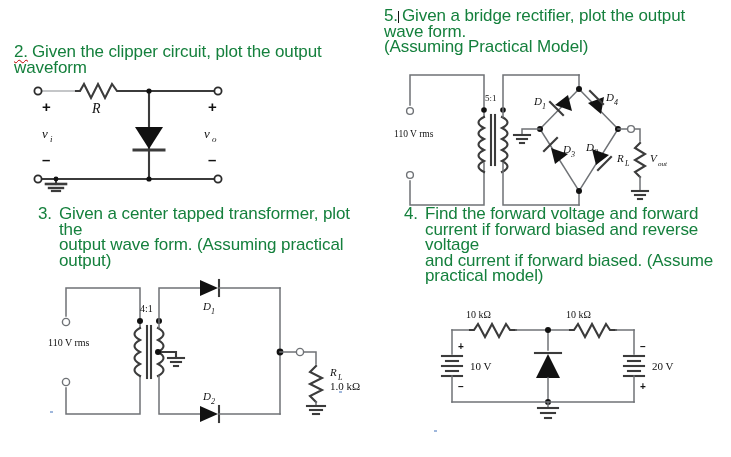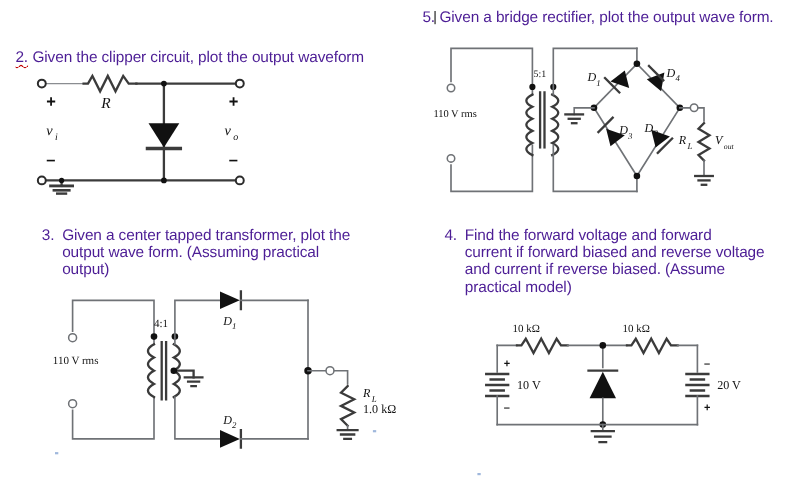--- a/index.html
+++ b/index.html
@@ -19,23 +19,23 @@
   .page {
     position: absolute;
     inset: 0;
     background: #ffffff;
   }
   .quad { position: absolute; }
 
   
   .qtext {
     font-family: "Liberation Sans", sans-serif;
-    font-size: 14px;
+    font-size: 17px;
     line-height: 15.6px;
-    color: #4c1d95;
+    color: #15803d;
     letter-spacing: -0.1px;
   }
   .qtext-indent {
     display: flex;
     gap: 7px;
   }
   .qnum { flex: 0 0 auto; }
   .qbody { flex: 1 1 auto; }
   .squiggle {
     text-decoration-line: underline;
@@ -156,20 +156,21 @@
       <text class="lbl" x="14" y="57" font-size="13">v</text>
       <text class="lbl" x="22" y="61" font-size="9">i</text>
       <text class="lbl" x="176" y="57" font-size="13">v</text>
       <text class="lbl" x="184" y="61" font-size="9">o</text>
     </svg>
   </div>
 
   <div class="quad" style="left:384px; top:8px; width:340px;">
     <div class="qtext">
       <span>5.</span><span class="caret"></span><span style="margin-left:2px;">Given a bridge rectifier, plot the output wave form.</span><br>
+      <span>(Assuming Practical Model)</span>
     </div>
 
     <svg class="circuit" width="330" height="148" viewBox="0 0 330 148" style="margin-top:8px; margin-left:8px;">
 
       <polyline class="wire" points="18,42 18,12 92,12 92,54"></polyline>
       <polyline class="wire" points="18,118 18,142 92,142 92,100"></polyline>
       <circle class="opencirc" cx="18" cy="48" r="3.4"></circle>
       <circle class="opencirc" cx="18" cy="112" r="3.4"></circle>
 
       <g>
@@ -322,21 +323,21 @@
       <text class="lbl-up" x="282" y="114" font-size="11">1.0 kΩ</text>
     </svg>
   </div>
 
   <div class="quad" style="left:404px; top:206px; width:320px;">
     <div class="qtext qtext-indent">
       <span class="qnum">4.</span>
       <span class="qbody">
         <span>Find the forward voltage and forward</span><br>
         <span>current if forward biased and reverse voltage</span><br>
-        <span>and current if reverse biased. (Assume</span><br>
+        <span>and current if forward biased. (Assume</span><br>
         <span>practical model)</span>
       </span>
     </div>
 
     <svg class="circuit" width="250" height="120" viewBox="0 0 250 120" style="margin-top:22px; margin-left:40px;">
 
       <text class="lbl-up" x="22" y="12" font-size="10">10 kΩ</text>
       <text class="lbl-up" x="122" y="12" font-size="10">10 kΩ</text>
 
       <line class="wire" x1="8" y1="24" x2="26" y2="24"></line>

